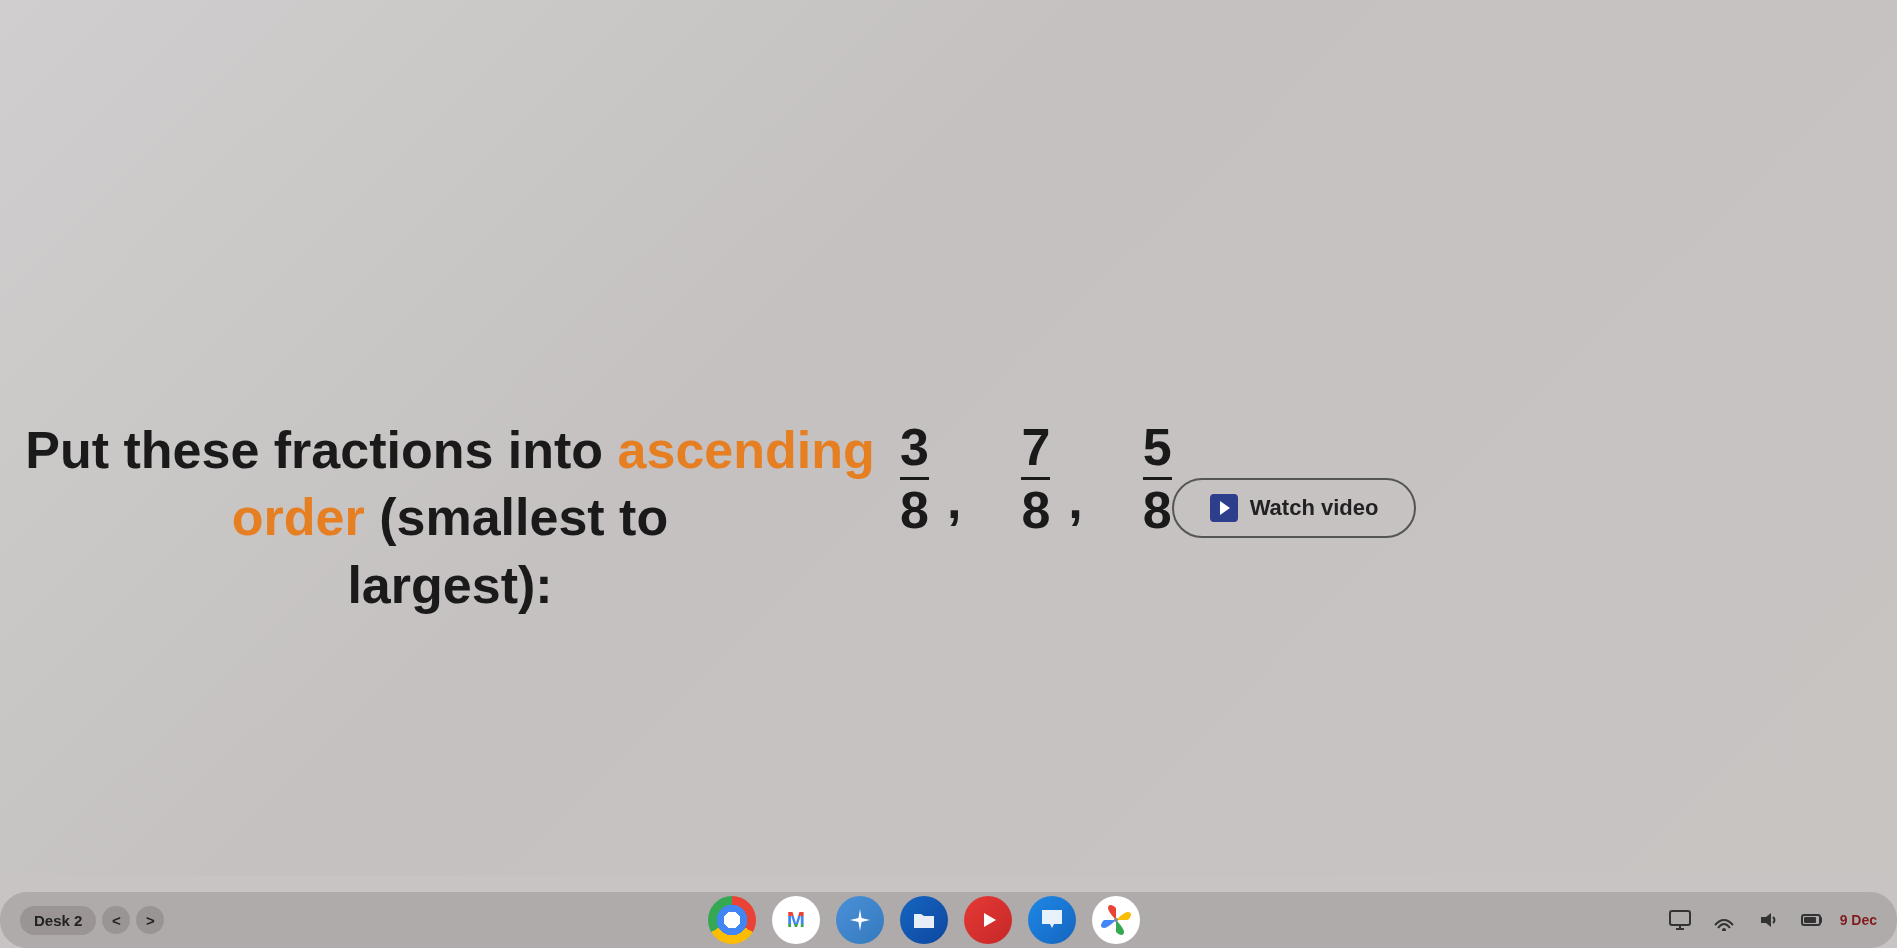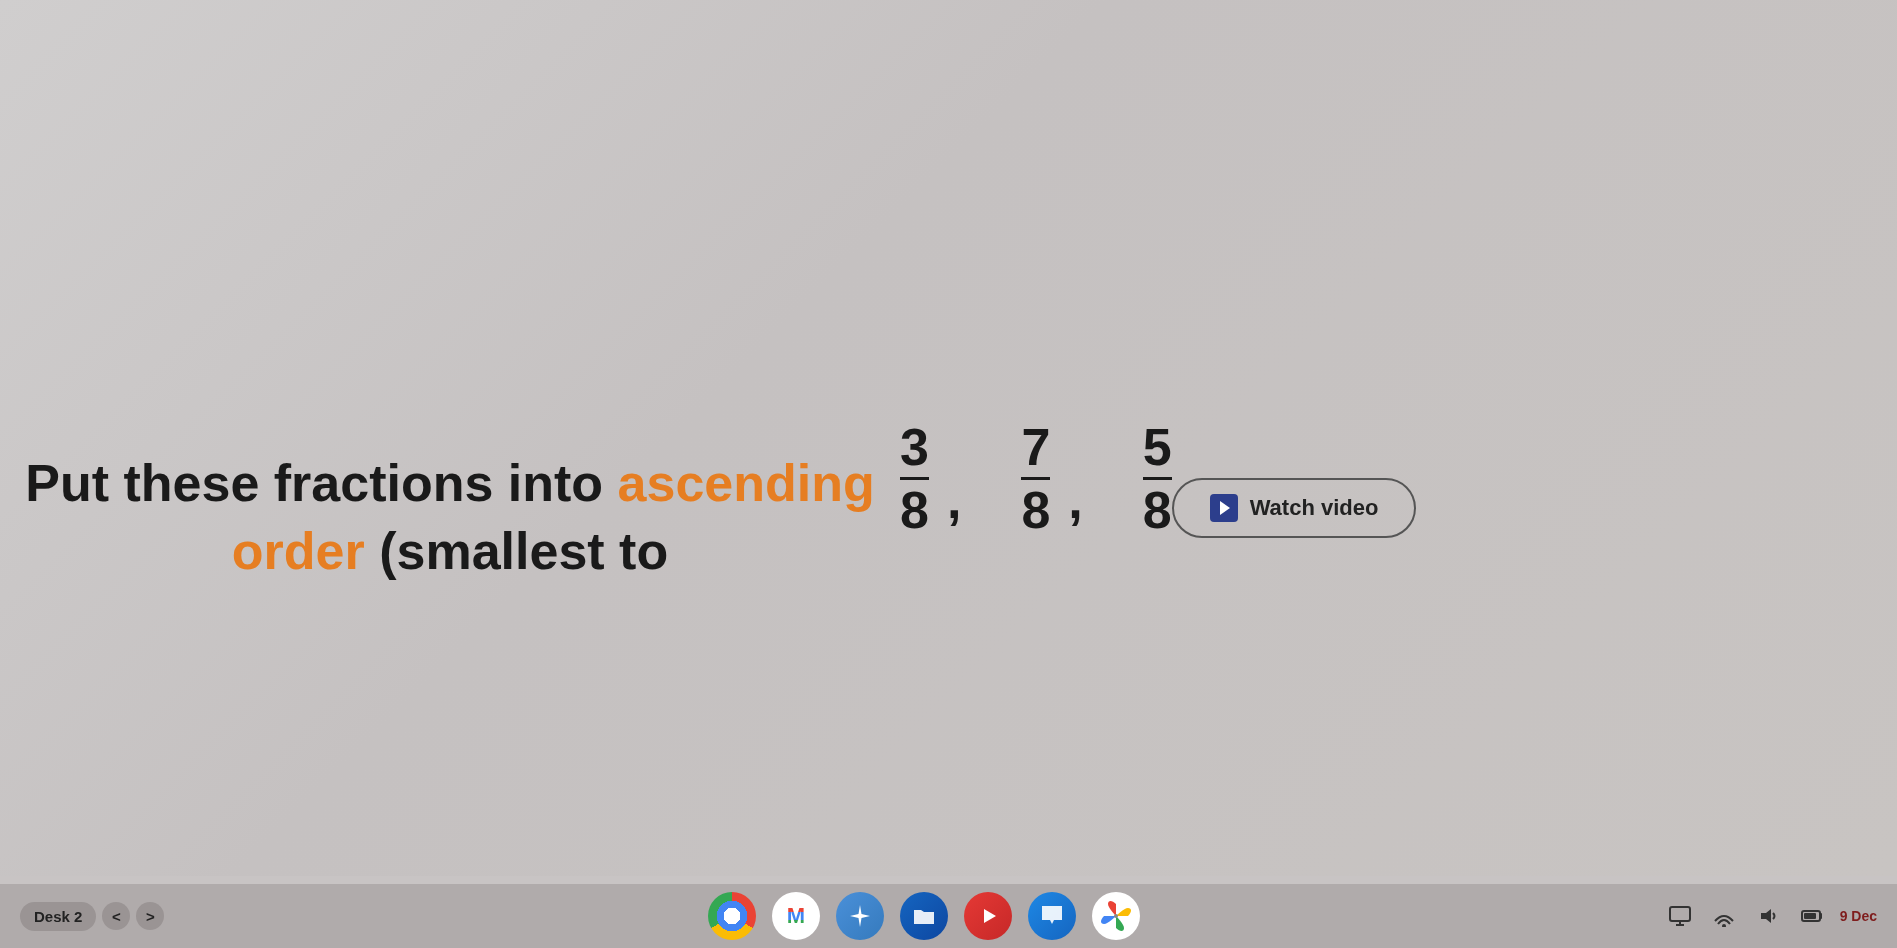--- a/index.html
+++ b/index.html
@@ -167,26 +167,27 @@
       border-bottom: 7px solid transparent;
       margin-left: 2px;
     }
 
     
     .taskbar {
       position: absolute;
       bottom: 0;
       left: 0;
       right: 0;
-      height: 64px;
+      height: 56px;
       background: #b0abab;
       display: flex;
       align-items: center;
       padding: 4px 20px;
       gap: 0;
+      border-radius: 27px;
     }
 
     .taskbar-left {
       display: flex;
       align-items: center;
       gap: 6px;
       margin-right: 20px;
     }
 
     .desk-label {
@@ -307,20 +308,21 @@
       <div>not allowed</div>
     </div>
   </div>
 </div>
 
 <div class="main-content">
 
   <div class="question-area">
     <div class="question-text">
       <span>Put these fractions into </span><span class="highlight">ascending order</span><span> (smallest to</span><br>
+      <span>largest):</span>
     </div>
   </div>
 
   <div class="fractions-area">
 
     <div class="fraction-item">
       <div class="fraction">
         <span class="fraction-numerator">3</span>
         <div class="fraction-bar"></div>
         <span class="fraction-denominator">8</span>

